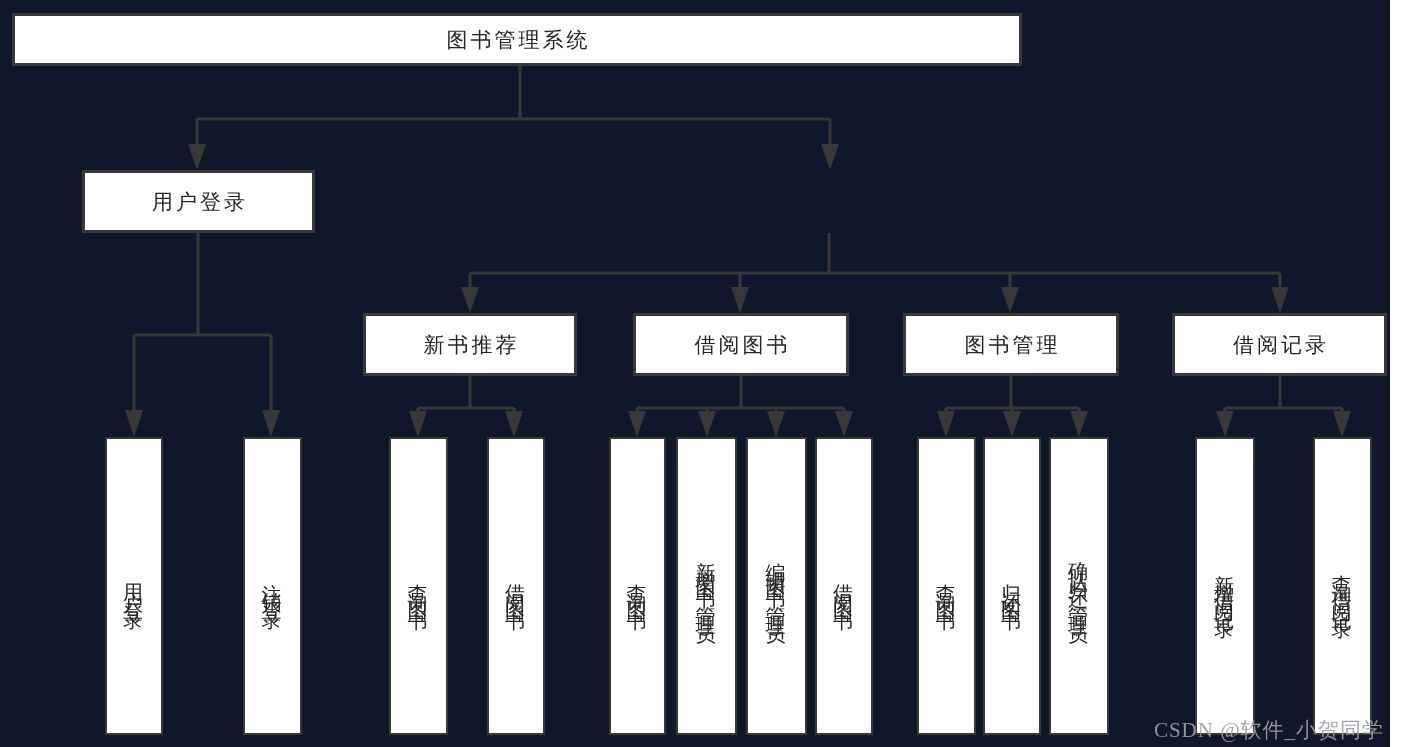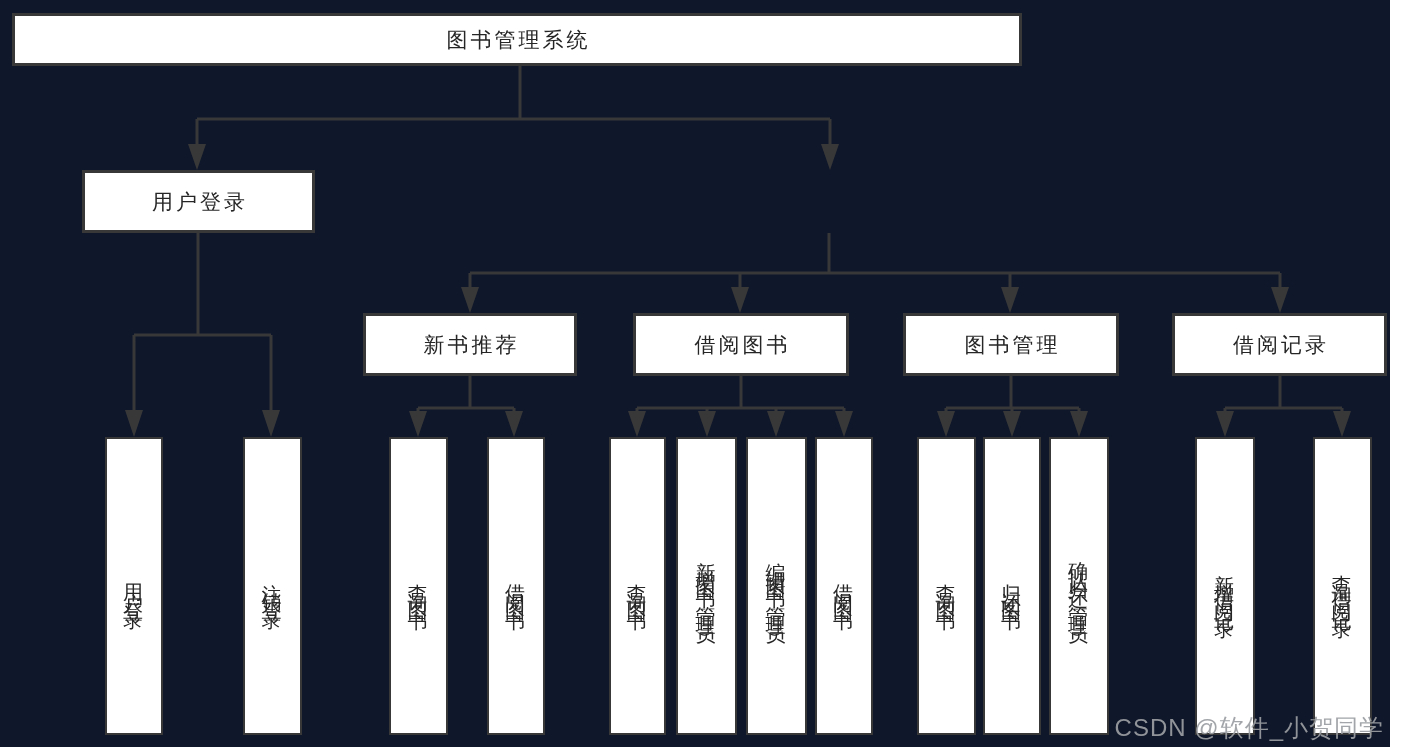--- a/index.html
+++ b/index.html
@@ -35,25 +35,26 @@
   .leaf .vtext{
     writing-mode:vertical-rl;
     font-size:20px;
     letter-spacing:9px;
     color:#262626;
     white-space:nowrap;
   }
   .watermark{
     position:absolute;
     right:6px;bottom:3px;
-    font-size:24px;
+    font-size:21px;
     color:#9b9ea2;
     opacity:0.92;
     letter-spacing:1px;
     z-index:5;
+    font-family:Liberation Serif, serif;
   }
   svg line, svg path{stroke:#383838;stroke-width:3;fill:none;}
   svg polygon{fill:#383838;stroke:none;}
 </style>
 </head>
 <body>
 
 <div class="canvas">
 
   <svg class="connector-layer" width="1405" height="747" viewBox="0 0 1405 747" xmlns="http://www.w3.org/2000/svg">

